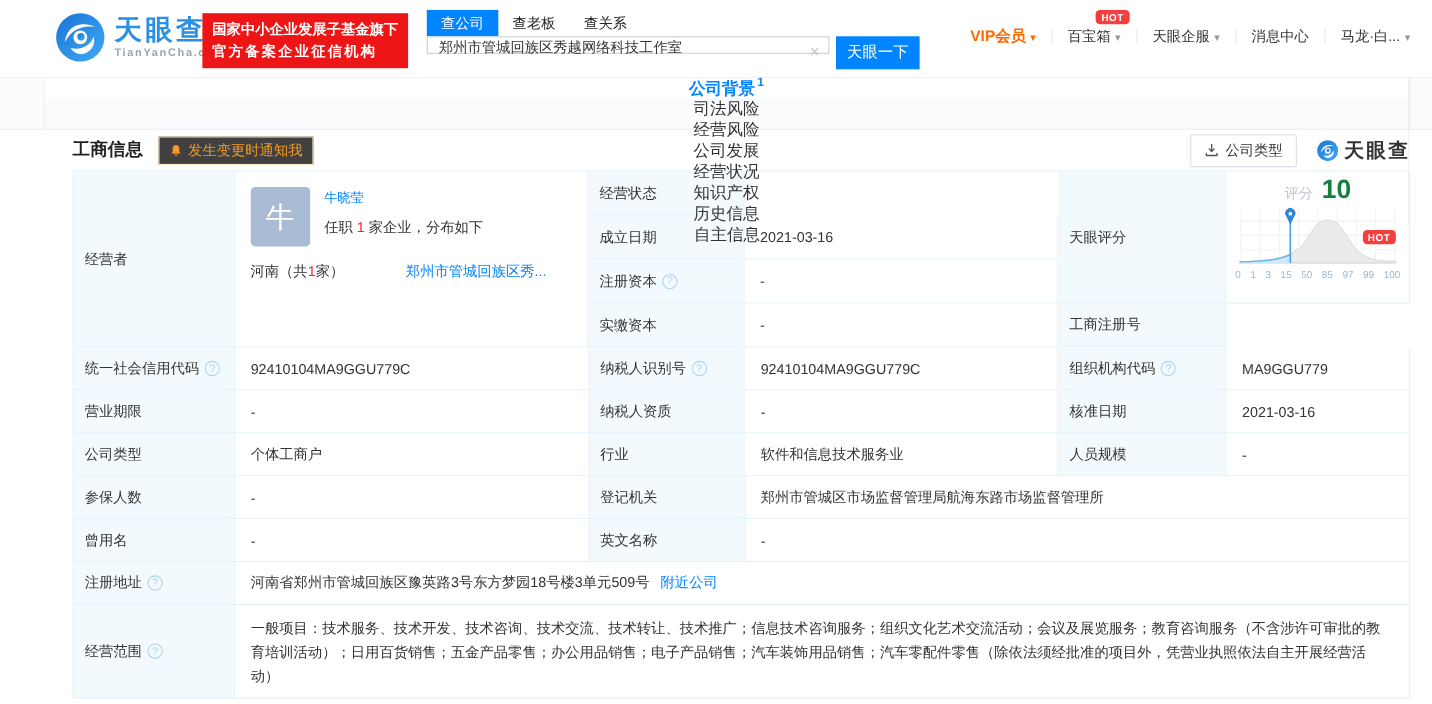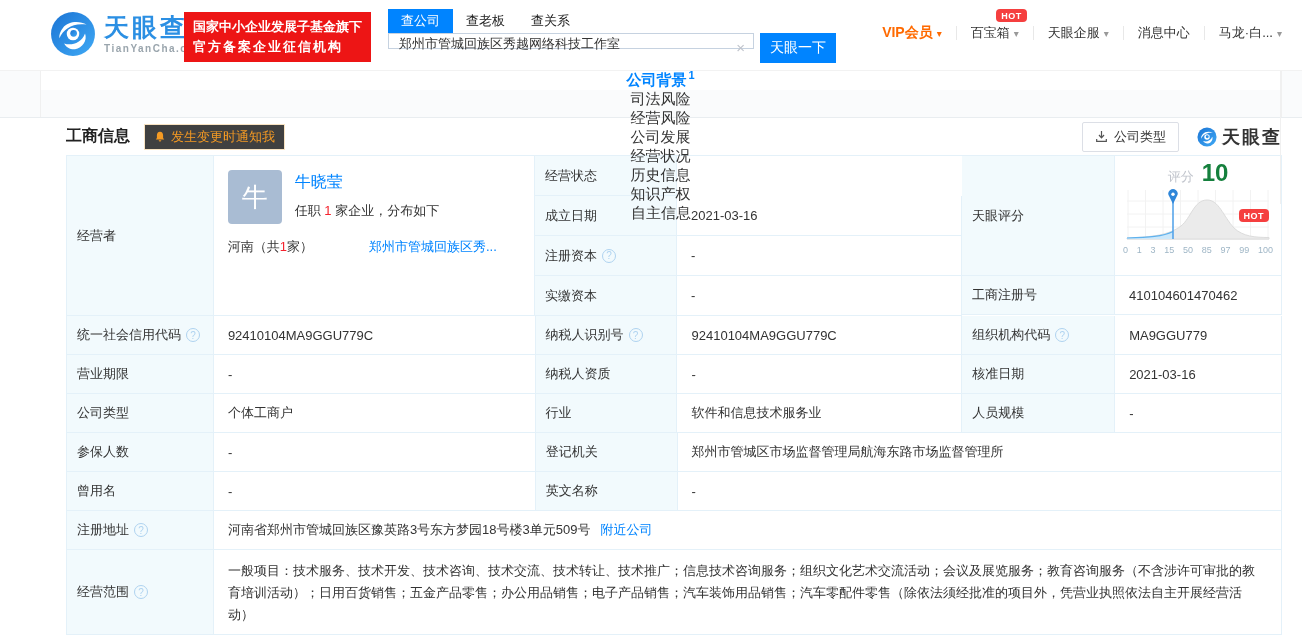--- a/index.html
+++ b/index.html
@@ -77,21 +77,21 @@
           cursor:pointer; flex:none; }
   .link { color:#0084FF; cursor:pointer; text-decoration:none; }
   .red { color:#F5222D; }
 
   
   .operator-cell { display:block; padding:14px 10px 0 14px; }
   .op-main { display:flex; }
   .avatar { width:54px; height:54px; border-radius:4px; background:#A9BCD3; color:#fff; font-size:26px;
             display:flex; align-items:center; justify-content:center; flex:none; cursor:pointer; }
   .op-info { margin-left:13px; padding-top:2px; }
-  .op-name { font-size:16px; }
+  .op-name { font-size:12px; }
   .op-line { margin-top:9px; font-size:13px; color:#333; }
   .op-bottom { display:flex; margin-top:14px; font-size:13px; }
   .op-bottom .company-link { margin-left:56px; }
 
   
   .mid-col { width:427px; } .right-col { width:320px; }
   .mid-col .row .c2v, .mid-col .row .c2l { height:40px; }
 
   
   .score-cell { display:block; padding:3px 8px 0 8px; }
@@ -175,24 +175,24 @@
     <div class="tab">
         <span>经营风险</span>
       </div>
     <div class="tab">
         <span>公司发展</span>
       </div>
     <div class="tab">
         <span>经营状况</span>
       </div>
     <div class="tab">
+        <span>知识产权</span>
+      </div>
+    <div class="tab">
         <span>历史信息</span>
-      </div>
-    <div class="tab">
-        <span>知识产权</span>
       </div>
     <div class="tab">
         <span>自主信息</span>
         <span class="hot-badge">HOT</span>
       </div>
   </div>
 </nav>
 
 <div class="section-bar">
   <span class="section-title">工商信息</span>
@@ -309,21 +309,20 @@
                 <span>85</span>
                 <span>97</span>
                 <span>99</span>
                 <span>100</span>
             </div>
           </div>
         </div>
       </div>
       <div class="row">
         <div class="cell label c3l h39">工商注册号</div>
-        <div class="cell value c3v h39">410104601470462</div>
       </div>
     </div>
   </div>
 
   <div class="row h39">
     <div class="cell label c1l">
         <span>统一社会信用代码</span>
         <span class="help">?</span>
       </div>
     <div class="cell value c1v">92410104MA9GGU779C</div>

